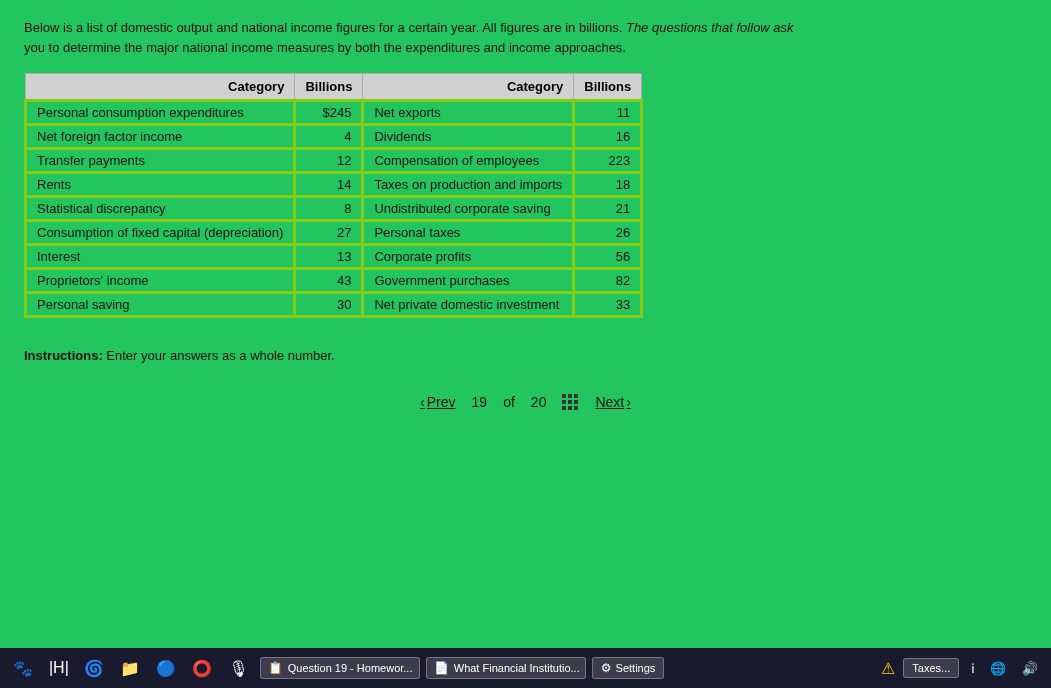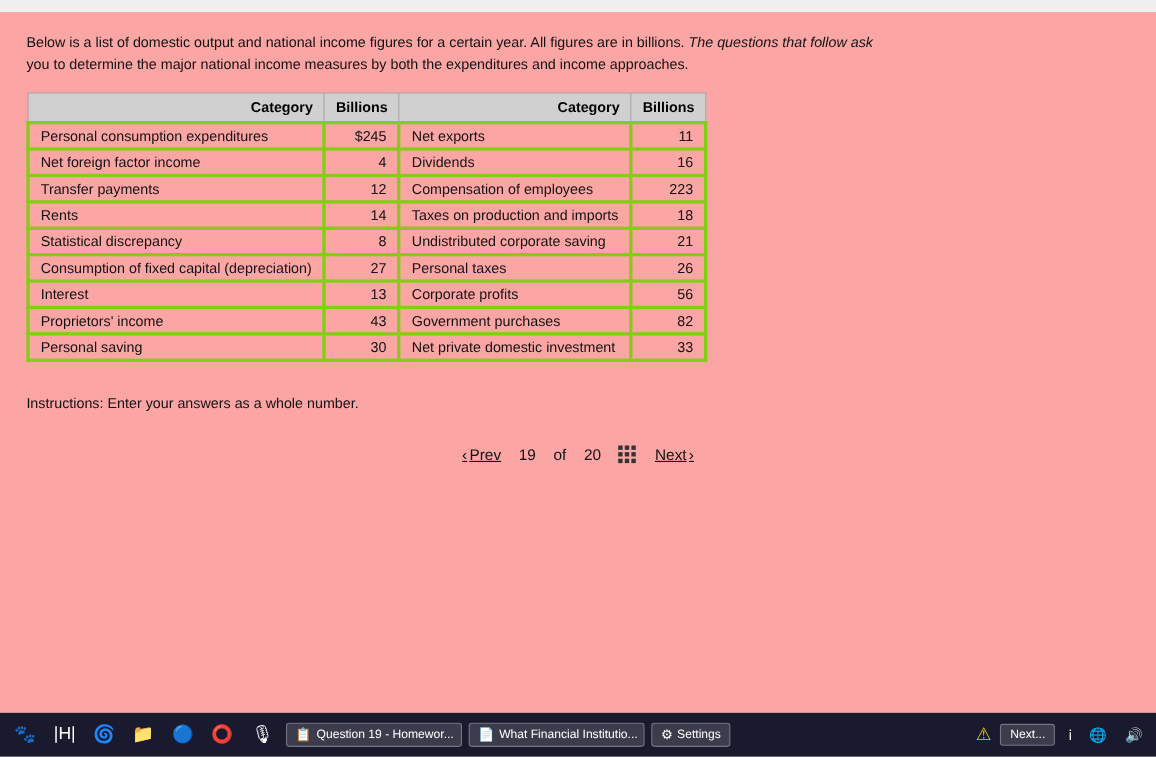--- a/index.html
+++ b/index.html
@@ -9,24 +9,23 @@
       background: #f0f0f0;
       width: 1051px;
       height: 688px;
       overflow: hidden;
       display: flex;
       flex-direction: column;
     }
 
     .main-content {
       flex: 1;
-      background: #fca5a5;
+      background: #22c55e;
       padding: 18px 24px 10px 24px;
       overflow: hidden;
-      margin-top: 11px;
     }
 
     .description {
       font-size: 13px;
       line-height: 1.5;
       color: #111;
       margin-bottom: 16px;
       max-width: 980px;
     }
 
@@ -60,21 +59,21 @@
     }
 
     .instructions {
       font-size: 13px;
       color: #111;
       margin-top: 30px;
       margin-bottom: 20px;
     }
 
     .instructions strong {
-      font-weight: normal;
+      font-weight: bold;
     }
 
     .pagination-area {
       display: flex;
       justify-content: center;
       align-items: center;
       gap: 16px;
       padding: 10px 0;
       font-size: 14px;
       color: #111;
@@ -296,19 +295,19 @@
     <span>What Financial Institutio...</span>
   </div>
   <div class="taskbar-app">
     <span class="app-icon">⚙</span>
     <span>Settings</span>
   </div>
 
   <div class="taskbar-right">
     <span class="warning-icon">⚠</span>
     <div class="taskbar-app">
-      <span>Next...</span>
+      <span>Taxes...</span>
     </div>
     <button class="taskbar-right-btn">ℹ</button>
     <button class="taskbar-right-btn">🌐</button>
     <button class="taskbar-right-btn">🔊</button>
   </div>
 </div>
 
 </body></html>

